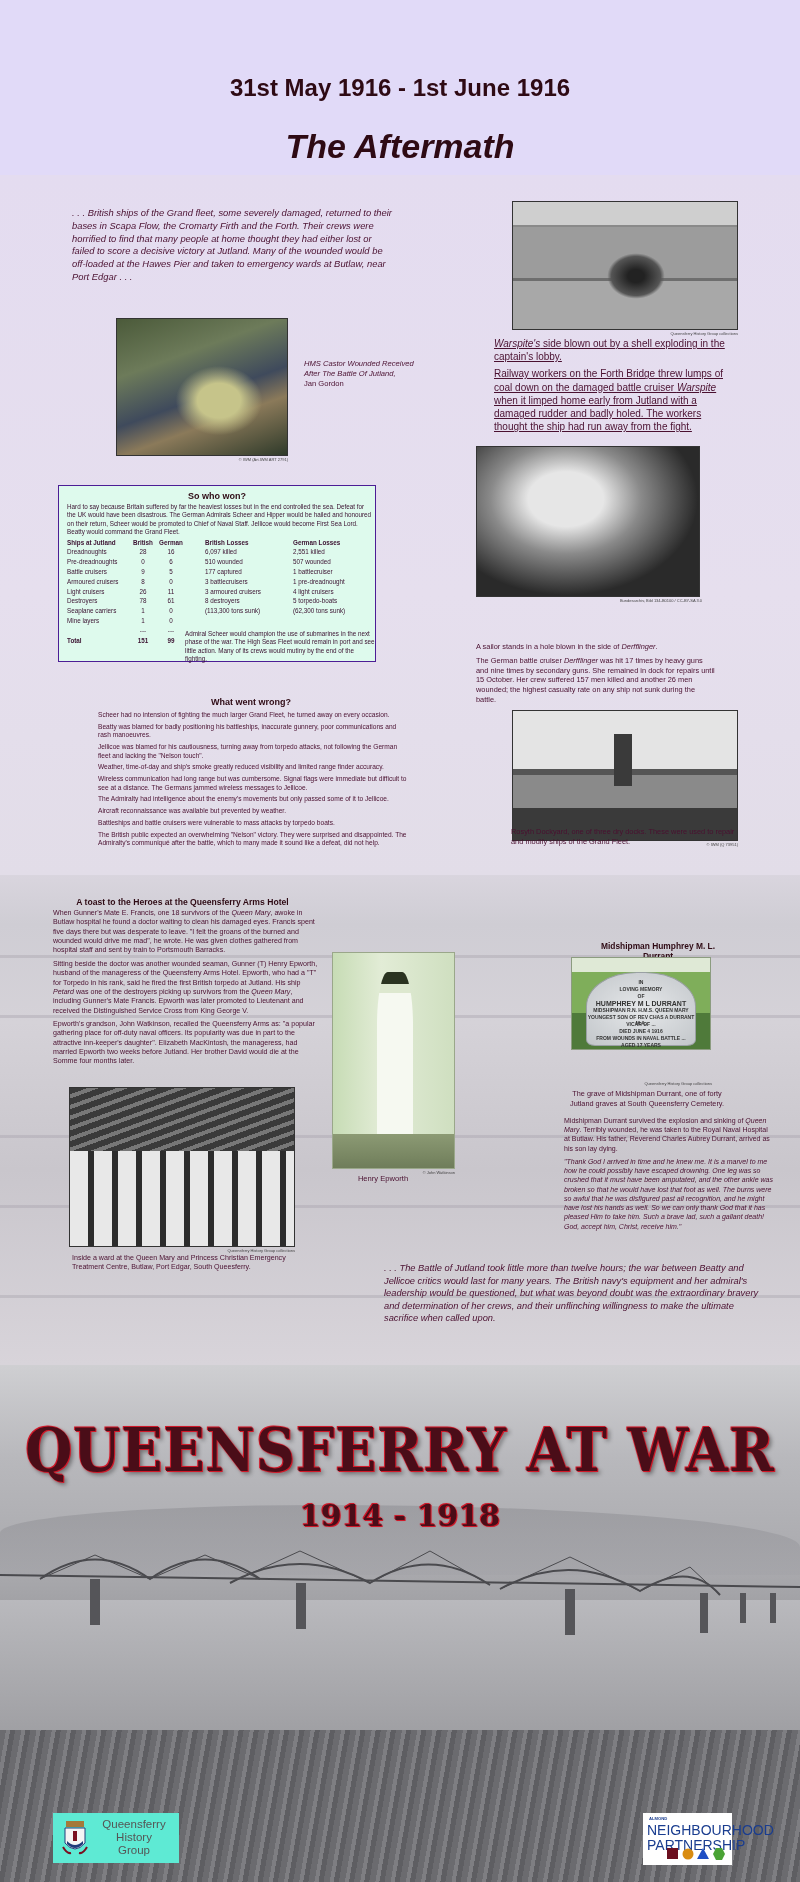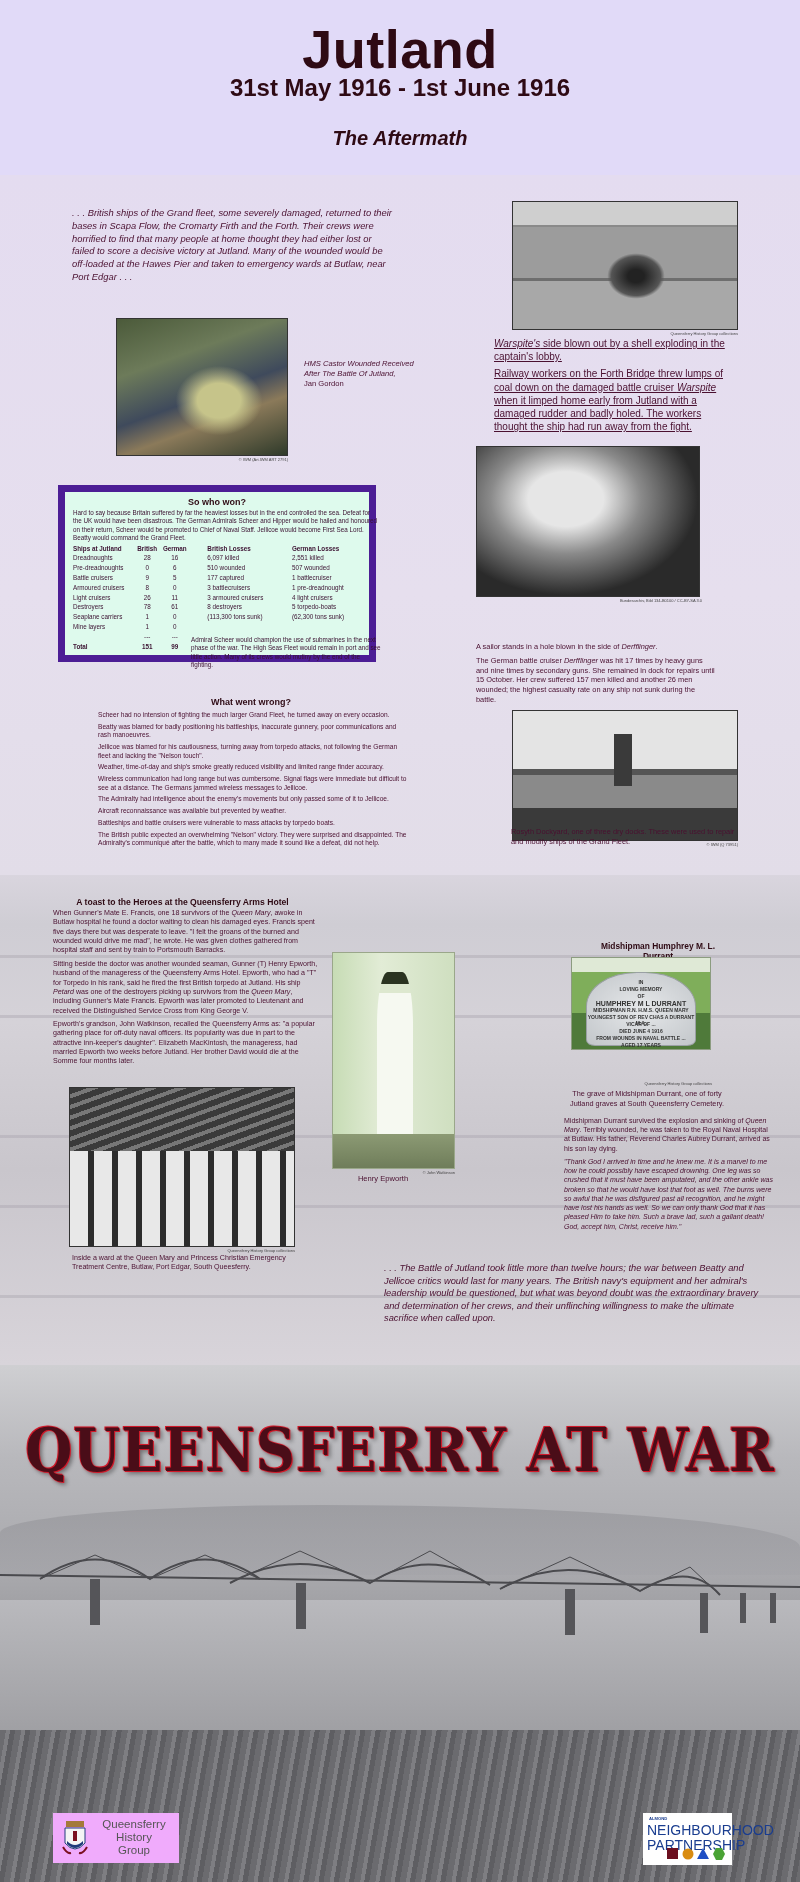--- a/index.html
+++ b/index.html
@@ -27,21 +27,21 @@
            background: linear-gradient(#8d8d92, #a3a3a8); opacity: .55; border-radius: 40% 60% 0 0; }
   .water { position: absolute; left: 0; top: 1600px; width: 800px; height: 130px;
            background: linear-gradient(#b9b9bd, #a0a0a4); }
   .town { position: absolute; left: 0; top: 1730px; width: 800px; height: 152px;
           background: repeating-linear-gradient(100deg, #6b6b6f 0 6px, #7e7e82 6px 10px, #5e5e62 10px 15px); }
 
   
   .title { position: absolute; left: 0; width: 800px; text-align: center; color: #2e0a14; font-weight: bold; }
   .title.main { top: 18px; font-size: 54px; letter-spacing: 0.5px; }
   .title.dates { top: 74px; font-size: 24px; }
-  .title.sub { top: 127px; font-size: 20px; font-style: italic; }
+  .title.sub { top: 127px; font-size: 34px; font-style: italic; }
 
   .txt { position: absolute; font-size: 7.6px; line-height: 1.32; color: #4a1030; }
   .txt p { margin-bottom: 4px; }
   .italic { font-style: italic; }
 
   .photo { position: absolute; overflow: hidden; border: 1px solid #333; }
   .credit { position: absolute; font-size: 4px; color: #444; text-align: right; }
 
   
   .ph-warspite { background:
@@ -65,21 +65,21 @@
   .ph-epworth { background: linear-gradient(90deg, #c7dcb5, #e2ecd6 40%, #cfdfc0); }
   .ph-epworth .figure { position:absolute; left:36%; top:9%; width:30%; height:82%;
       background: linear-gradient(#2a3320 0 7%, #dde8cf 7% 12%, #f6f9f1 12% 100%); border-radius: 30% 30% 8% 8%; }
   .ph-epworth .floor { position:absolute; left:0; bottom:0; width:100%; height:16%; background: linear-gradient(#8c9a74, #6f7d5a); }
   .ph-grave { background: linear-gradient(#dfe9d6 0 15%, #7fae5a 15% 60%, #4f7a3a 60% 100%); }
   .ph-grave .stone { position:absolute; left:10%; top:15%; width:80%; height:82%;
       background: radial-gradient(#e6e8ea, #c2c6ca); border-radius: 46% 46% 8% 8%; border:1px solid #9aa0a4; }
   .ph-grave .stone span { position:absolute; left:0; width:100%; text-align:center; font-size:5px; color:#333; font-weight:bold; }
 
   
-  .won-box { position: absolute; left: 58px; top: 485px; width: 318px; height: 177px; background: #defaed; border: 7px solid #4c1d95; }
+  .won-box { position: absolute; left: 58px; top: 485px; width: 318px; height: 177px; background: #defaed; border: 1px solid #4c1d95; }
   .won-box h3 { position:absolute; left:0; top:5px; width:100%; text-align:center; font-size:9px; color:#2e0a14; }
   .won-box .intro { position:absolute; left:8px; top:17px; width:305px; font-size:6.3px; line-height:1.33; color:#3a1030; }
   .won-table { position:absolute; left:8px; top:52px; font-size:6.3px; color:#3a1030; border-collapse: collapse; }
   .won-table th { font-weight: bold; text-align:left; padding: 0 0 1px 0; height: 9px; }
   .won-table td { height: 9.8px; padding: 0; }
   .won-table .num { text-align:center; }
   .won-box .outro { position:absolute; left:126px; top:144px; width:190px; font-size:6.3px; line-height:1.33; color:#3a1030; }
 
   h4.heading { position:absolute; font-size:9px; color:#2e0a14; font-weight:bold; text-align:center; }
 
@@ -89,21 +89,21 @@
          letter-spacing: 1px; transform: scaleY(1.1);
          text-shadow: 0 0 2px #d01a2a, 1px 1px 0 #d01a2a, -1px -1px 0 #d01a2a, 3px 3px 4px rgba(0,0,0,.4); }
   .qaw-years { position:absolute; left:0; top:1498px; width:800px; text-align:center;
          font-family: "DejaVu Serif", serif; font-weight:bold; font-size: 30px; color:#4a0d18;
          text-shadow: 0 0 2px #d01a2a, 1px 1px 0 #d01a2a, -1px -1px 0 #d01a2a; }
 
   
   .bridge { position:absolute; left:0; top:1545px; width:800px; height:120px; }
 
   
-  .logo-qhg { position:absolute; left:53px; top:1813px; width:126px; height:50px; background:#f0abfc; }
+  .logo-qhg { position:absolute; left:53px; top:1813px; width:126px; height:50px; background:#5eead4; }
   .logo-qhg .crest { position:absolute; left:9px; top:6px; width:26px; height:38px; }
   .logo-qhg .name { position:absolute; left:40px; top:5px; width:82px; text-align:center; font-size:11.5px; line-height:1.15; color:#555; }
   .logo-anp { position:absolute; left:643px; top:1813px; width:89px; height:52px; background:#ffffff; }
   .logo-anp .small { position:absolute; left:6px; top:3px; font-size:4.2px; color:#1a3d8f; font-weight:bold; }
   .logo-anp .big { position:absolute; left:4px; top:10px; width:82px; text-align:right; font-size:14px; line-height:1.08; color:#1a3d8f; }
   .logo-anp .shapes { position:absolute; left:24px; top:35px; width:60px; height:12px; }
 </style>
 </head>
 <body>
 
@@ -116,21 +116,20 @@
     <div class="band" style="top:140px"></div>
     <div class="band" style="top:260px"></div>
     <div class="band" style="top:330px"></div>
     <div class="band" style="top:420px"></div>
   </div>
   <div class="bg-bottom"></div>
   <div class="hills"></div>
   <div class="water"></div>
   <div class="town"></div>
 
-  <div class="title main">Jutland</div>
   <div class="title dates">31st May 1916 - 1st June 1916</div>
   <div class="title sub">The Aftermath</div>
 
   <div class="txt italic" style="left:72px; top:207px; width:320px; font-size:9.4px; line-height:1.36;">. . . British ships of the Grand fleet, some severely damaged, returned to their bases in Scapa Flow, the Cromarty Firth and the Forth. Their crews were horrified to find that many people at home thought they had either lost or failed to score a decisive victory at Jutland. Many of the wounded would be off-loaded at the Hawes Pier and taken to emergency wards at Butlaw, near Port Edgar . . .</div>
 
   <div class="photo ph-warspite" style="left:512px; top:201px; width:226px; height:129px;"></div>
   <div class="credit" style="left:600px; top:331px; width:138px;">Queensferry History Group collections</div>
   <div class="txt" style="left:494px; top:337px; width:235px; font-size:10px;text-decoration:underline;">
     <p><i>Warspite's</i><span> side blown out by a shell exploding in the captain's lobby.</span></p>
     <p><span>Railway workers on the Forth Bridge threw lumps of coal down on the damaged battle cruiser </span><i>Warspite</i><span> when it limped home early from Jutland with a damaged rudder and badly holed. The workers thought the ship had run away from the fight.</span></p>
@@ -306,20 +305,21 @@
   <div class="credit" style="left:640px; top:1081px; width:72px;">Queensferry History Group collections</div>
   <div class="txt" style="left:562px; top:1089px; width:170px; text-align:center; font-size:7.3px;">The grave of Midshipman Durrant, one of forty Jutland graves at South Queensferry Cemetery.</div>
   <div class="txt" style="left:564px; top:1116px; width:210px; font-size:7px;">
     <p><span>Midshipman Durrant survived the explosion and sinking of </span><i>Queen Mary</i><span>. Terribly wounded, he was taken to the Royal Naval Hospital at Butlaw. His father, Reverend Charles Aubrey Durrant, arrived as his son lay dying.</span></p>
     <p class="italic">"Thank God I arrived in time and he knew me. It is a marvel to me how he could possibly have escaped drowning. One leg was so crushed that it must have been amputated, and the other ankle was broken so that he would have lost that foot as well. The burns were so awful that he was disfigured past all recognition, and he might have lost his hands as well. So we can only thank God that it has pleased Him to take him. Such a brave lad, such a gallant death! God, accept him, Christ, receive him."</p>
   </div>
 
   <div class="txt italic" style="left:384px; top:1262px; width:380px; font-size:9.3px; line-height:1.35;">. . . The Battle of Jutland took little more than twelve hours; the war between Beatty and Jellicoe critics would last for many years. The British navy's equipment and her admiral's leadership would be questioned, but what was beyond doubt was the extraordinary bravery and determination of her crews, and their unflinching willingness to make the ultimate sacrifice when called upon.</div>
 
   <div class="qaw">QUEENSFERRY AT WAR</div>
+  <div class="qaw-years">1914 - 1918</div>
 
   <svg class="bridge" viewBox="0 0 800 120">
     <g fill="none" stroke="#4a4a4e" stroke-width="2">
       <path d="M0 30 L800 42"></path>
       <path d="M40 34 Q95 -5 150 34 Q205 -5 260 34"></path>
       <path d="M230 38 Q300 0 370 38 Q430 0 490 40"></path>
       <path d="M500 44 Q570 5 640 46 Q690 15 720 50"></path>
       <path d="M40 34 L95 10 L150 34 M150 34 L205 10 L260 34" stroke-width="1"></path>
       <path d="M230 38 L300 6 L370 38 L430 6 L490 40" stroke-width="1"></path>
       <path d="M500 44 L570 12 L640 46 L690 22 L720 50" stroke-width="1"></path>

